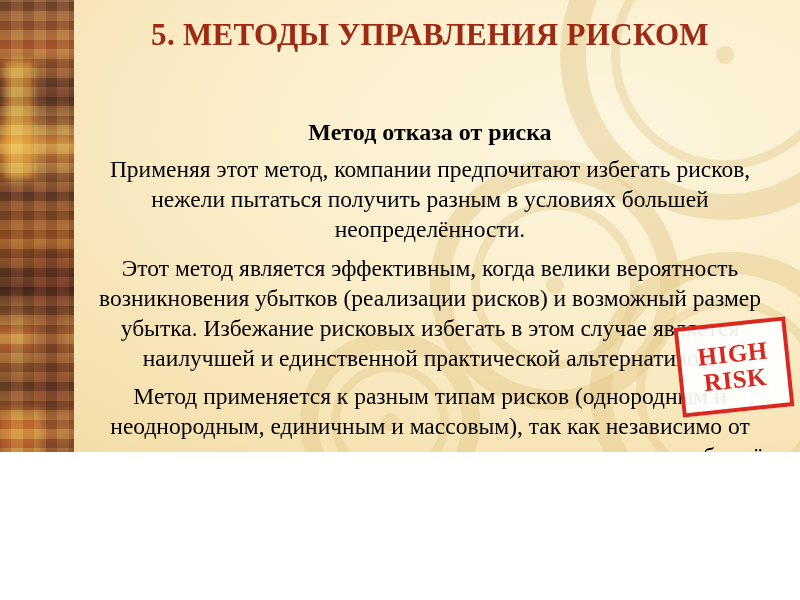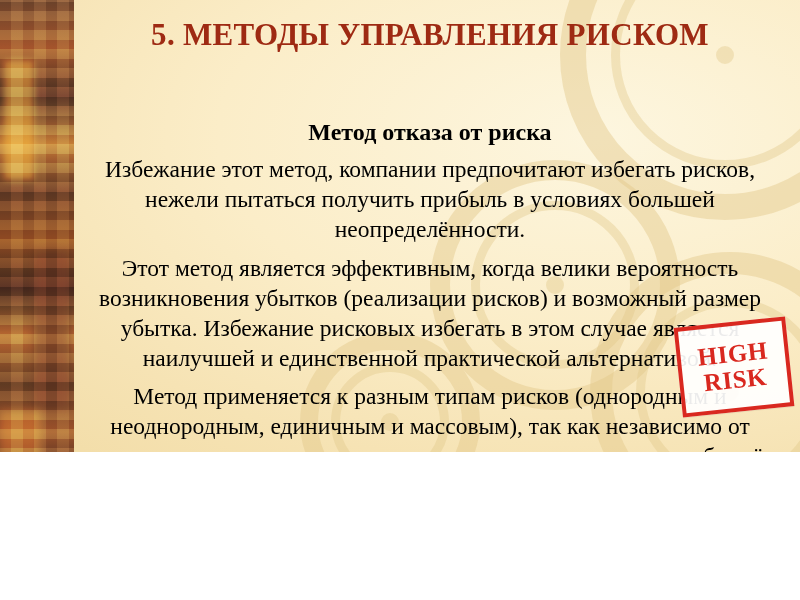--- a/index.html
+++ b/index.html
@@ -179,21 +179,21 @@
   </div>
 
   <div class="content">
 
     <div class="slide-title">5. МЕТОДЫ УПРАВЛЕНИЯ РИСКОМ</div>
 
     <div class="body-block">
       <div class="sub-head">Метод отказа от риска</div>
 
       <div class="para">
-        <span>Избежание этот метод, компании предпочитают </span><b>избегать рисков</b><span>, нежели пытаться </span><b>получить прибыль</b><span> в условиях большей неопределённости.</span>
+        <span>Применяя этот метод, компании предпочитают </span><b>избегать рисков</b><span>, нежели пытаться </span><b>получить разным</b><span> в условиях большей неопределённости.</span>
       </div>
 
       <div class="para">Этот метод является эффективным, когда велики вероятность возникновения убытков (реализации рисков) и возможный размер убытка. Избежание рисковых избегать в этом случае является наилучшей и единственной  практической альтернативой.</div>
 
       <div class="para">Метод применяется к разным типам рисков (однородным и неоднородным, единичным и массовым), так как независимо от однородности и количества рисков размер возможного ущерба всё равно для фирмы является большим и нежелательным.</div>
     </div>
 
     <div class="stamp">
       <div class="stamp-inner">
         <span>HIGH</span>

